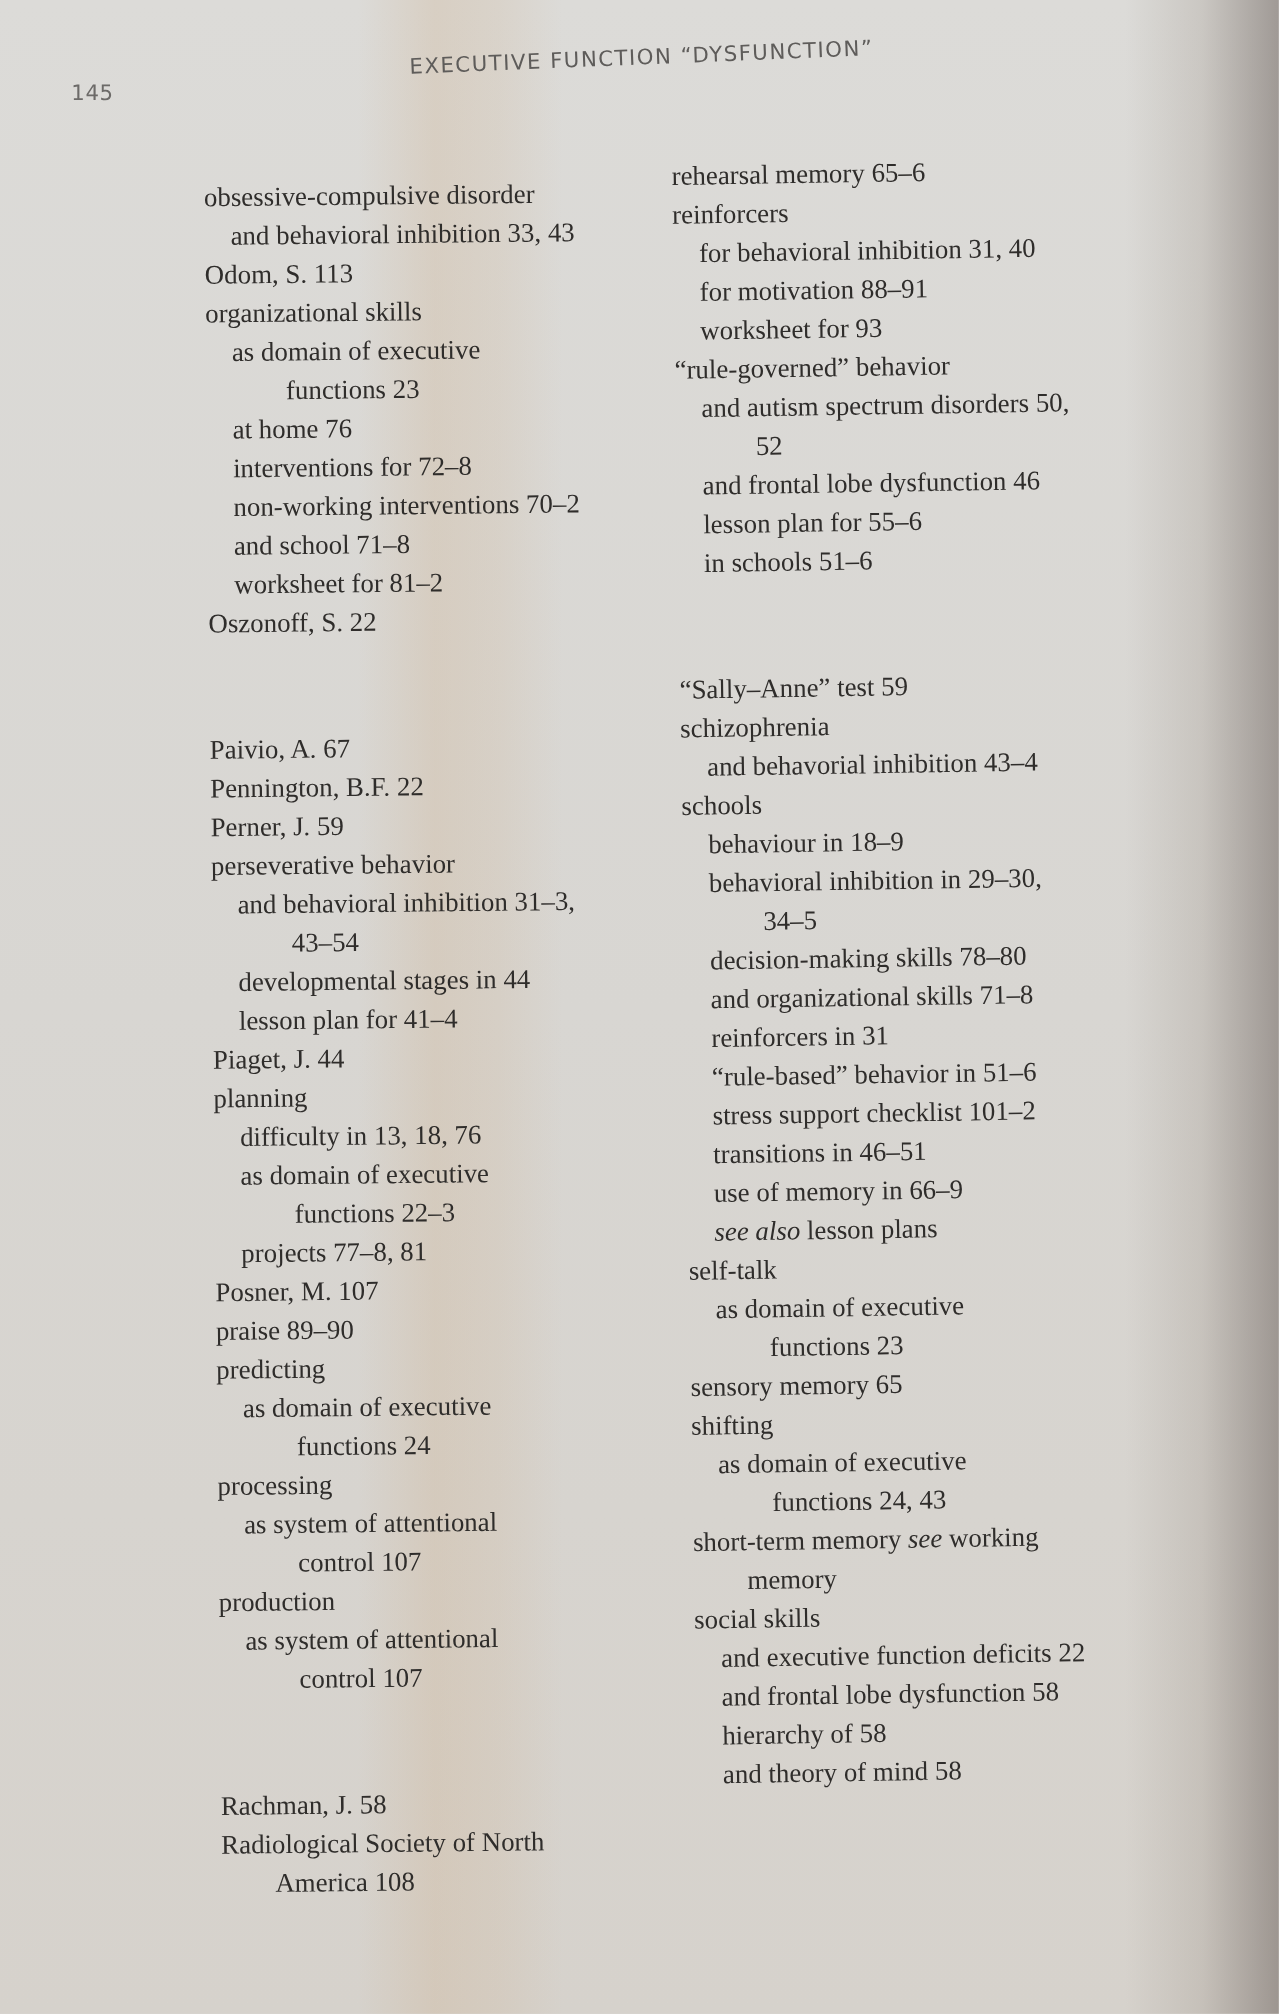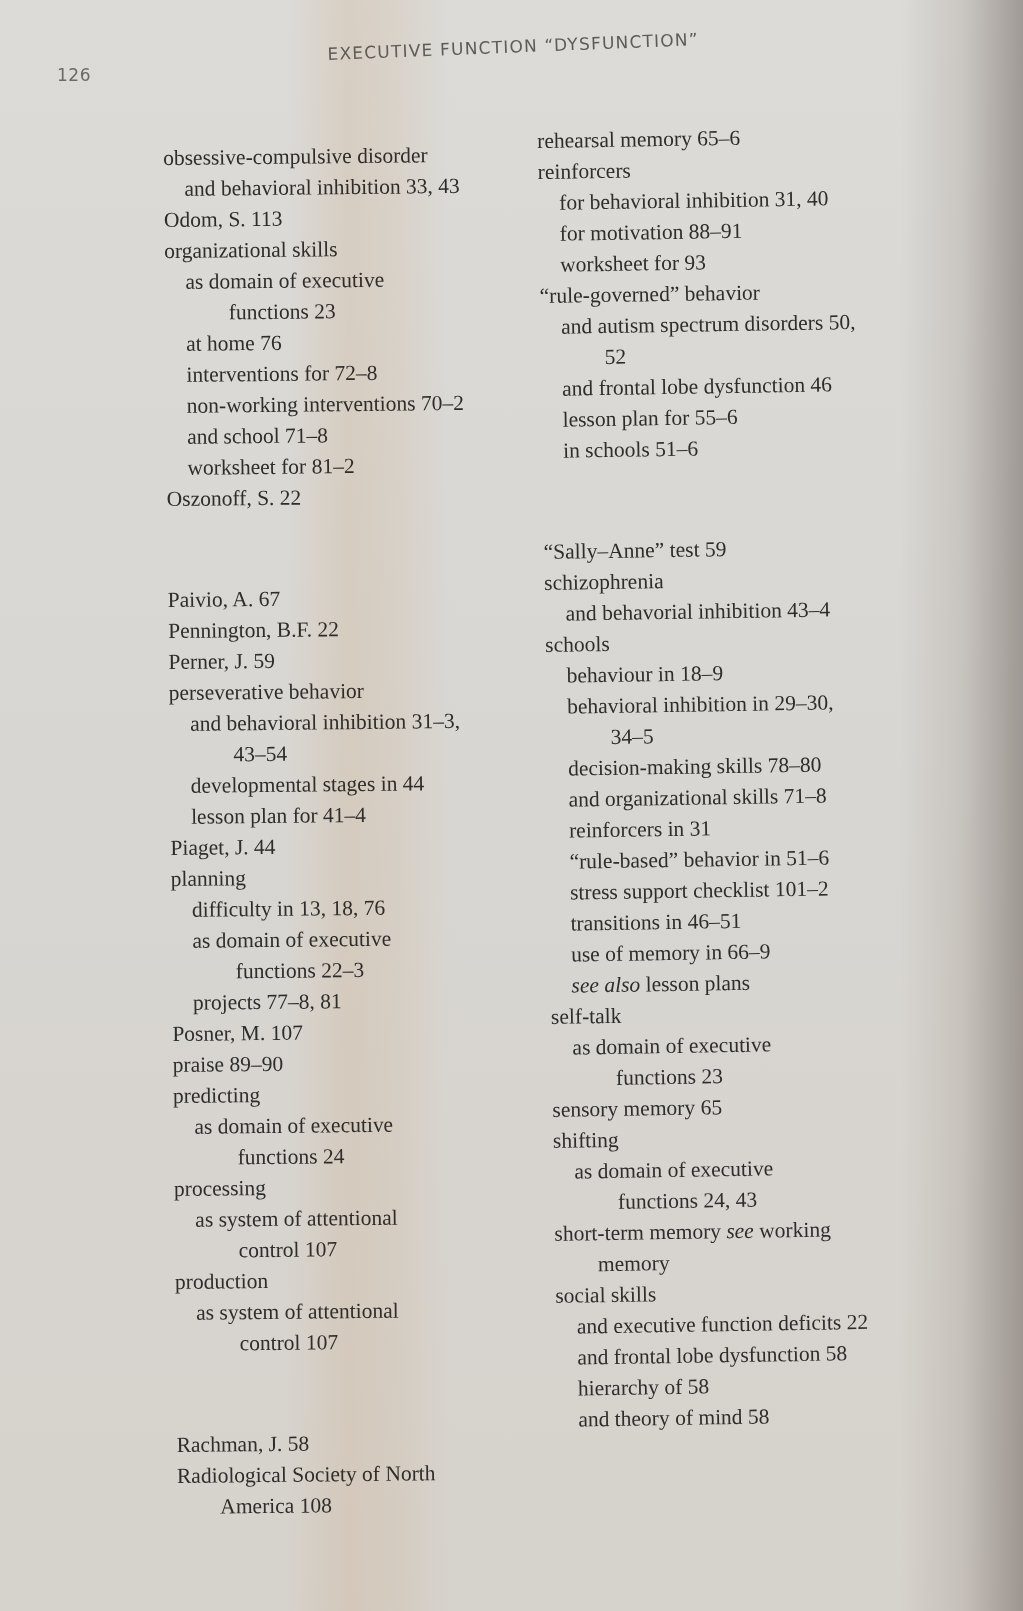--- a/index.html
+++ b/index.html
@@ -75,21 +75,21 @@
     .gap { height: 33px; }
     .gap-big { height: 37px; }
     .ital { font-style: italic; }
   </style>
 </head>
 <body>
 
 <div class="page">
 
   <div class="header">
-    <div class="page-number">126</div>
+    <div class="page-number">145</div>
     <div class="running-head">EXECUTIVE FUNCTION “DYSFUNCTION”</div>
   </div>
 
   <div class="column col-left">
     <div class="entry lvl0">obsessive-compulsive disorder</div>
     <div class="entry lvl1">and behavioral inhibition 33, 43</div>
     <div class="entry lvl0">Odom, S. 113</div>
     <div class="entry lvl0">organizational skills</div>
     <div class="entry lvl1">as domain of executive</div>
     <div class="entry lvl2">functions 23</div>

